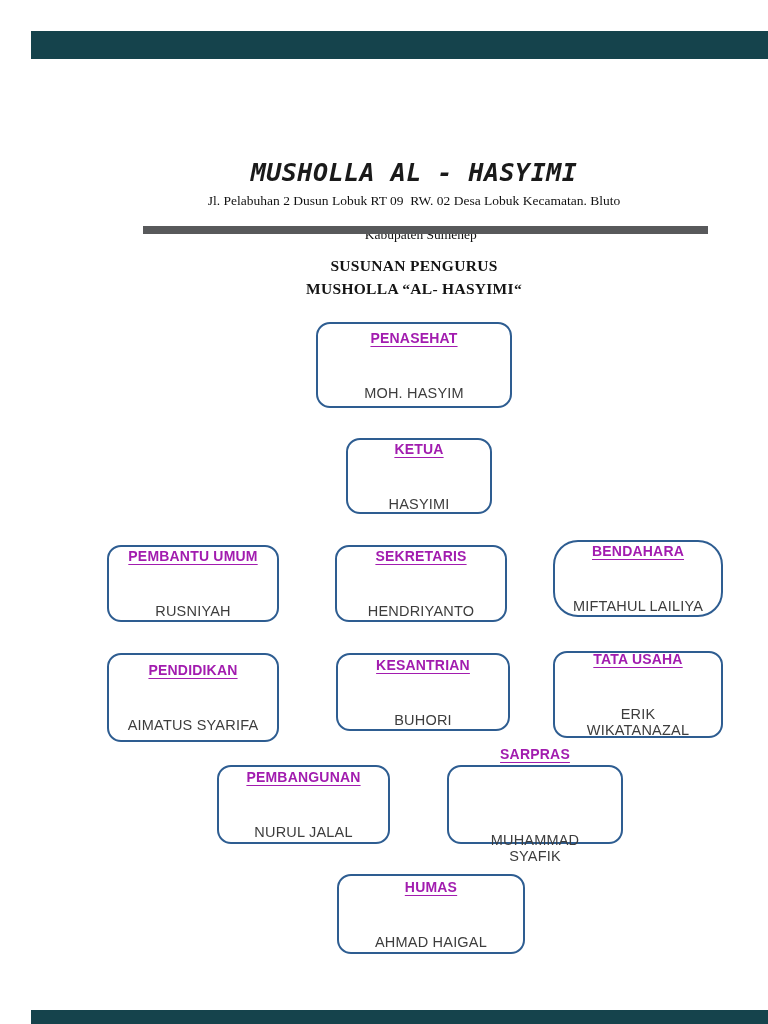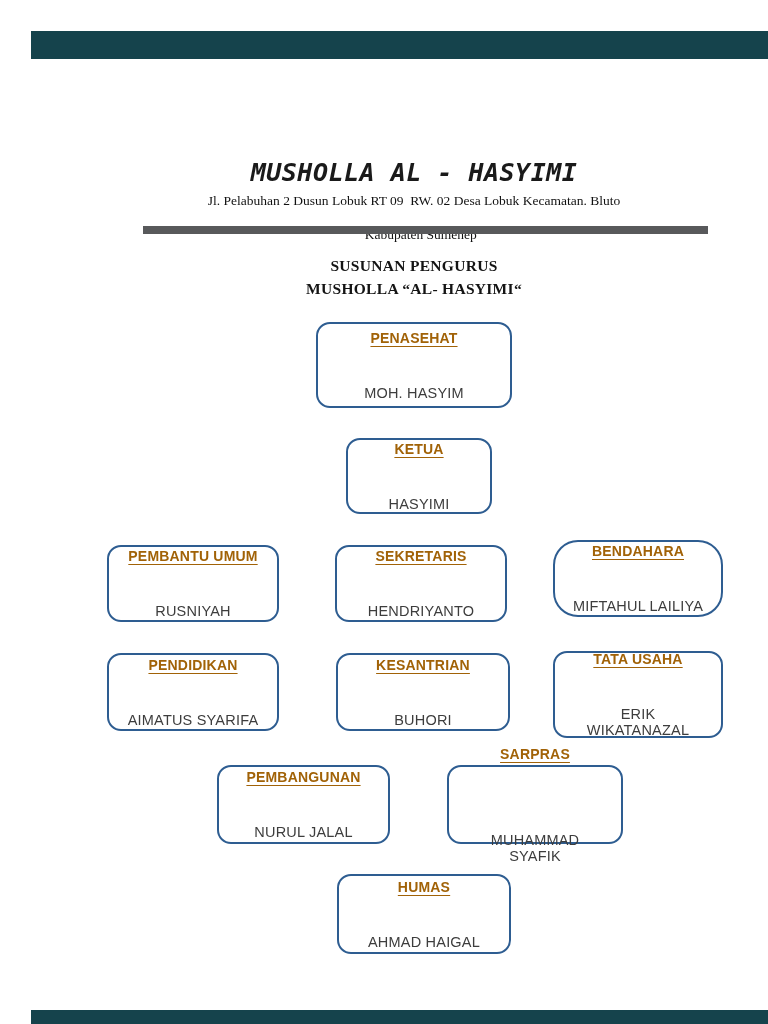--- a/index.html
+++ b/index.html
@@ -32,37 +32,37 @@
   }
 
   .org-box {
     position: absolute; background: #fff;
     border: 2.5px solid var(--accent-border, #2e5d91);
     border-radius: 14px;
     display: flex; flex-direction: column; align-items: center; justify-content: center;
     gap: 13px; text-align: center;
   }
   .org-box .title {
-    font-weight: bold; font-size: 14px; color: #a16207;
+    font-weight: bold; font-size: 14px; color: #a21caf;
     text-decoration: underline; text-underline-offset: 3px;
     letter-spacing: 0.2px;
   }
   .org-box .name { font-size: 14.5px; color: #3d3d3d; letter-spacing: 0.2px; }
 
   .b-penasehat   { left: 276px; top: 254px; width: 196px; height: 86px; }
   .b-ketua       { left: 306px; top: 370px; width: 146px; height: 76px; }
   .b-pembantu    { left:  67px; top: 477px; width: 172px; height: 77px; }
   .b-sekretaris  { left: 295px; top: 477px; width: 172px; height: 77px; }
   .b-bendahara   { left: 513px; top: 472px; width: 170px; height: 77px; border-radius: 25px; }
-  .b-pendidikan  { left:  67px; top: 585px; width: 172px; height: 78px; }
+  .b-pendidikan  { left:  67px; top: 585px; width: 172px; height: 89px; }
   .b-kesantrian  { left: 296px; top: 585px; width: 174px; height: 78px; }
   .b-tatausaha   { left: 513px; top: 583px; width: 170px; height: 87px; }
   .b-pembangunan { left: 177px; top: 697px; width: 173px; height: 79px; text-align: center; }
   .b-sarpras     { left: 407px; top: 697px; width: 176px; height: 79px; gap: 44px; }
-  .b-humas       { left: 297px; top: 806px; width: 174px; height: 80px; }
+  .b-humas       { left: 297px; top: 806px; width: 188px; height: 80px; }
 </style>
 </head>
 <body>
 
 <div class="band band-top"></div>
 
 <div class="page">
 
   <div class="doc-title">MUSHOLLA AL - HASYIMI</div>
 

